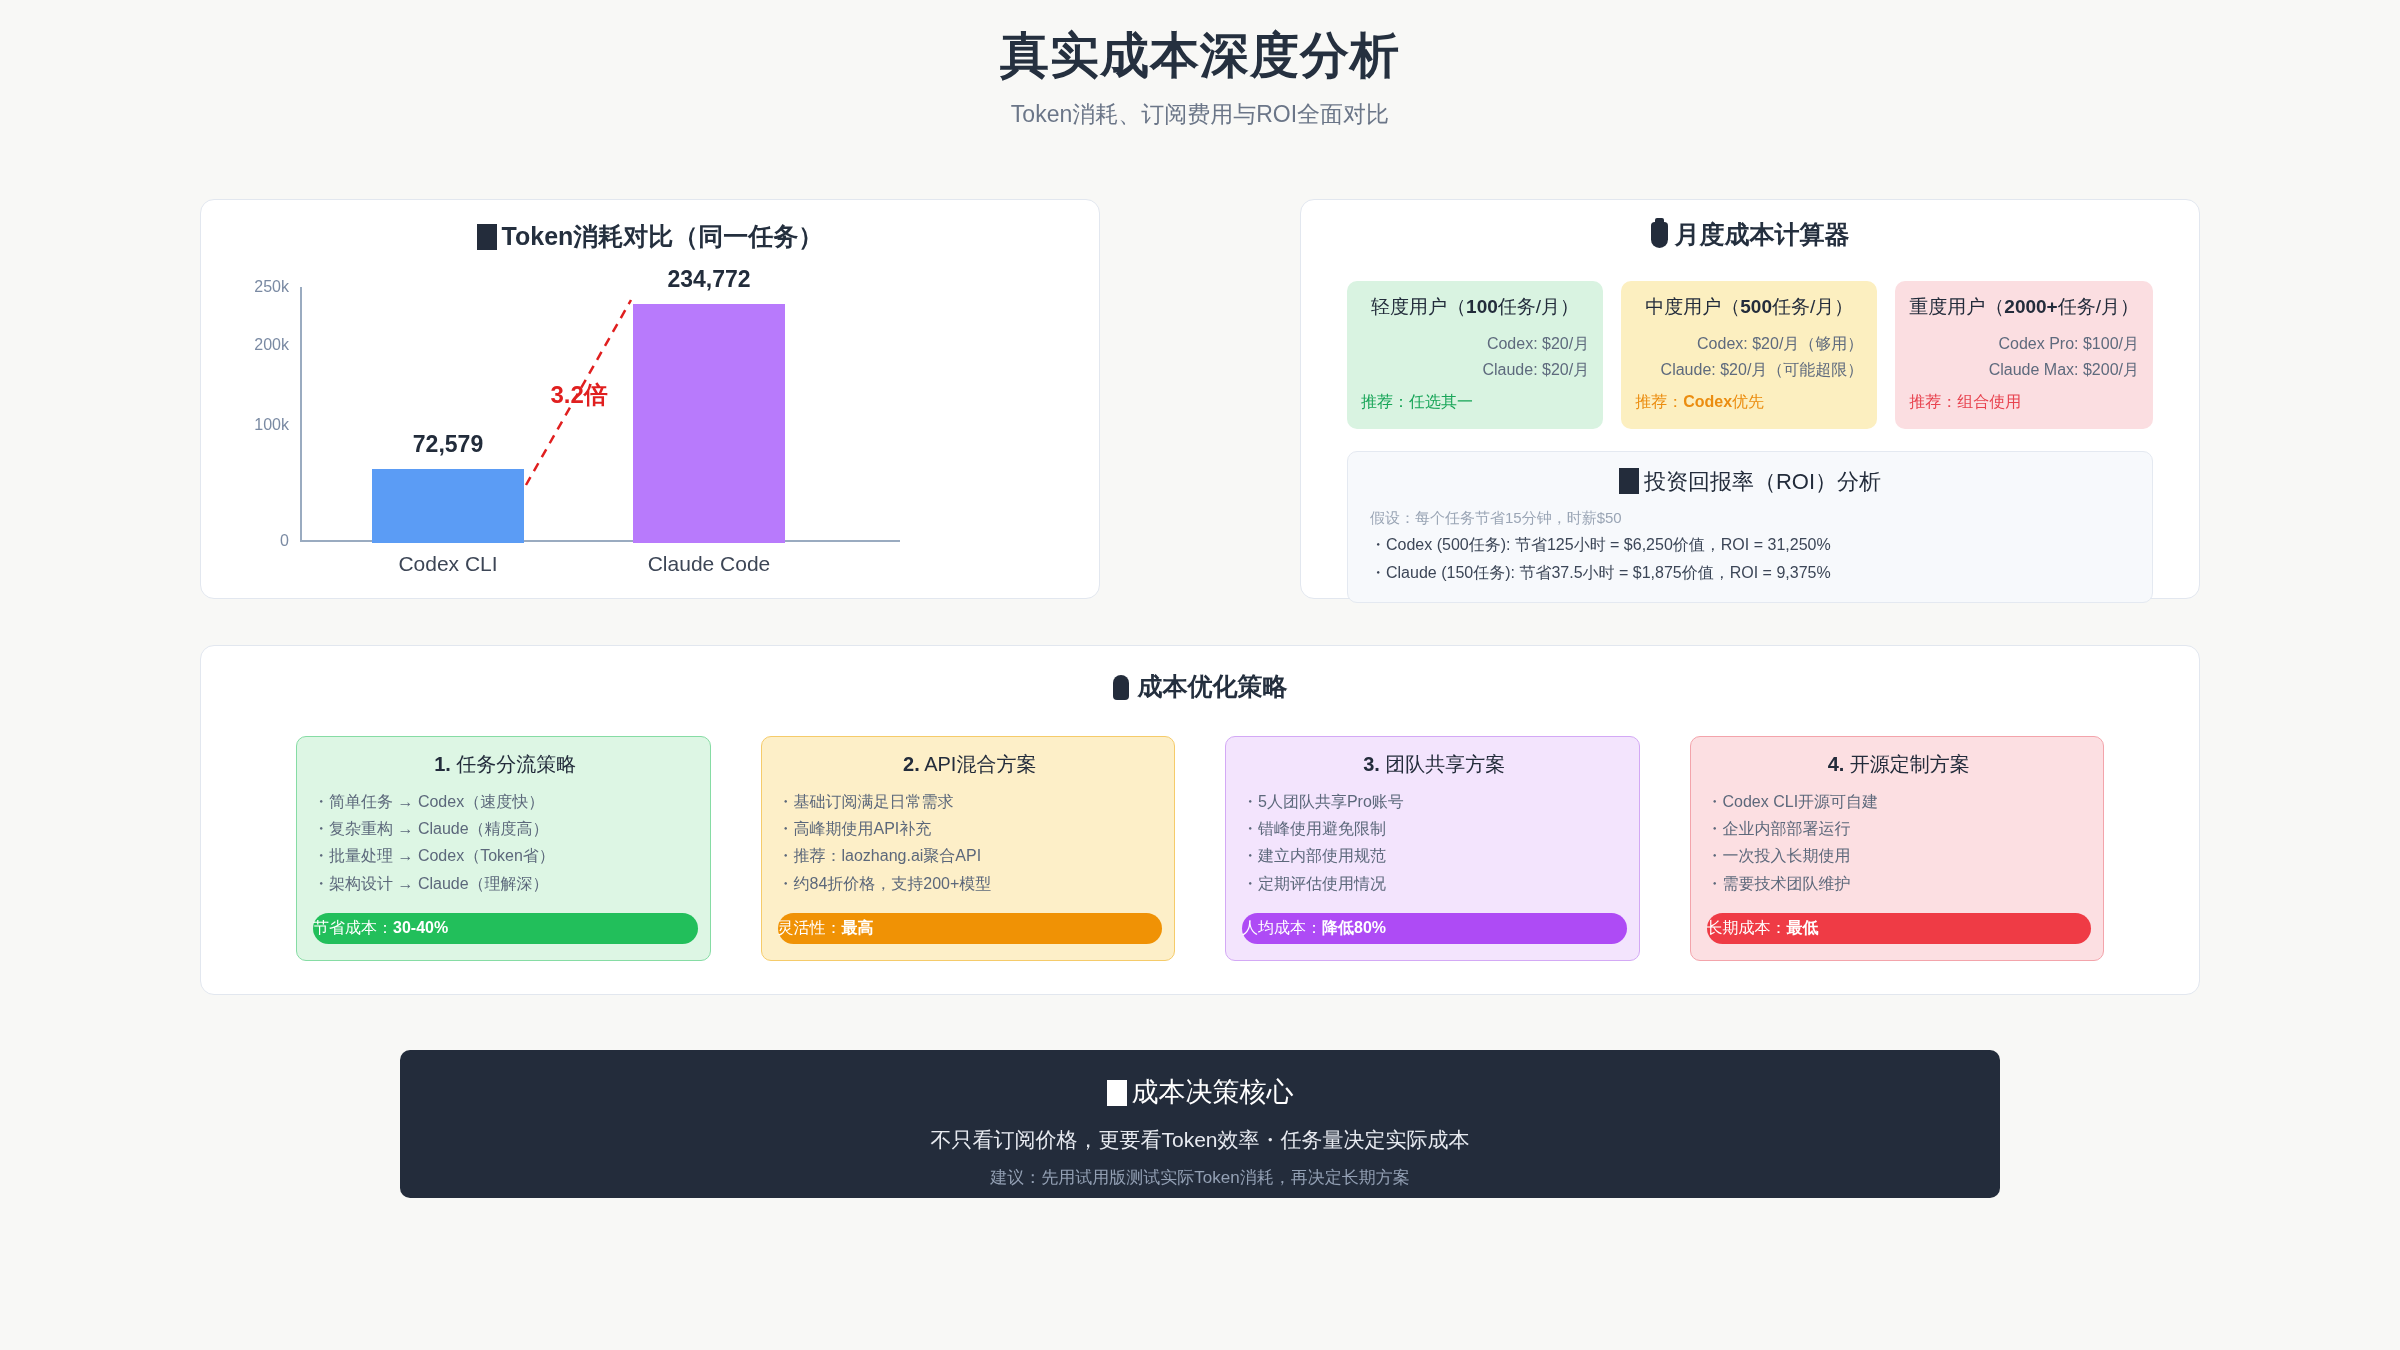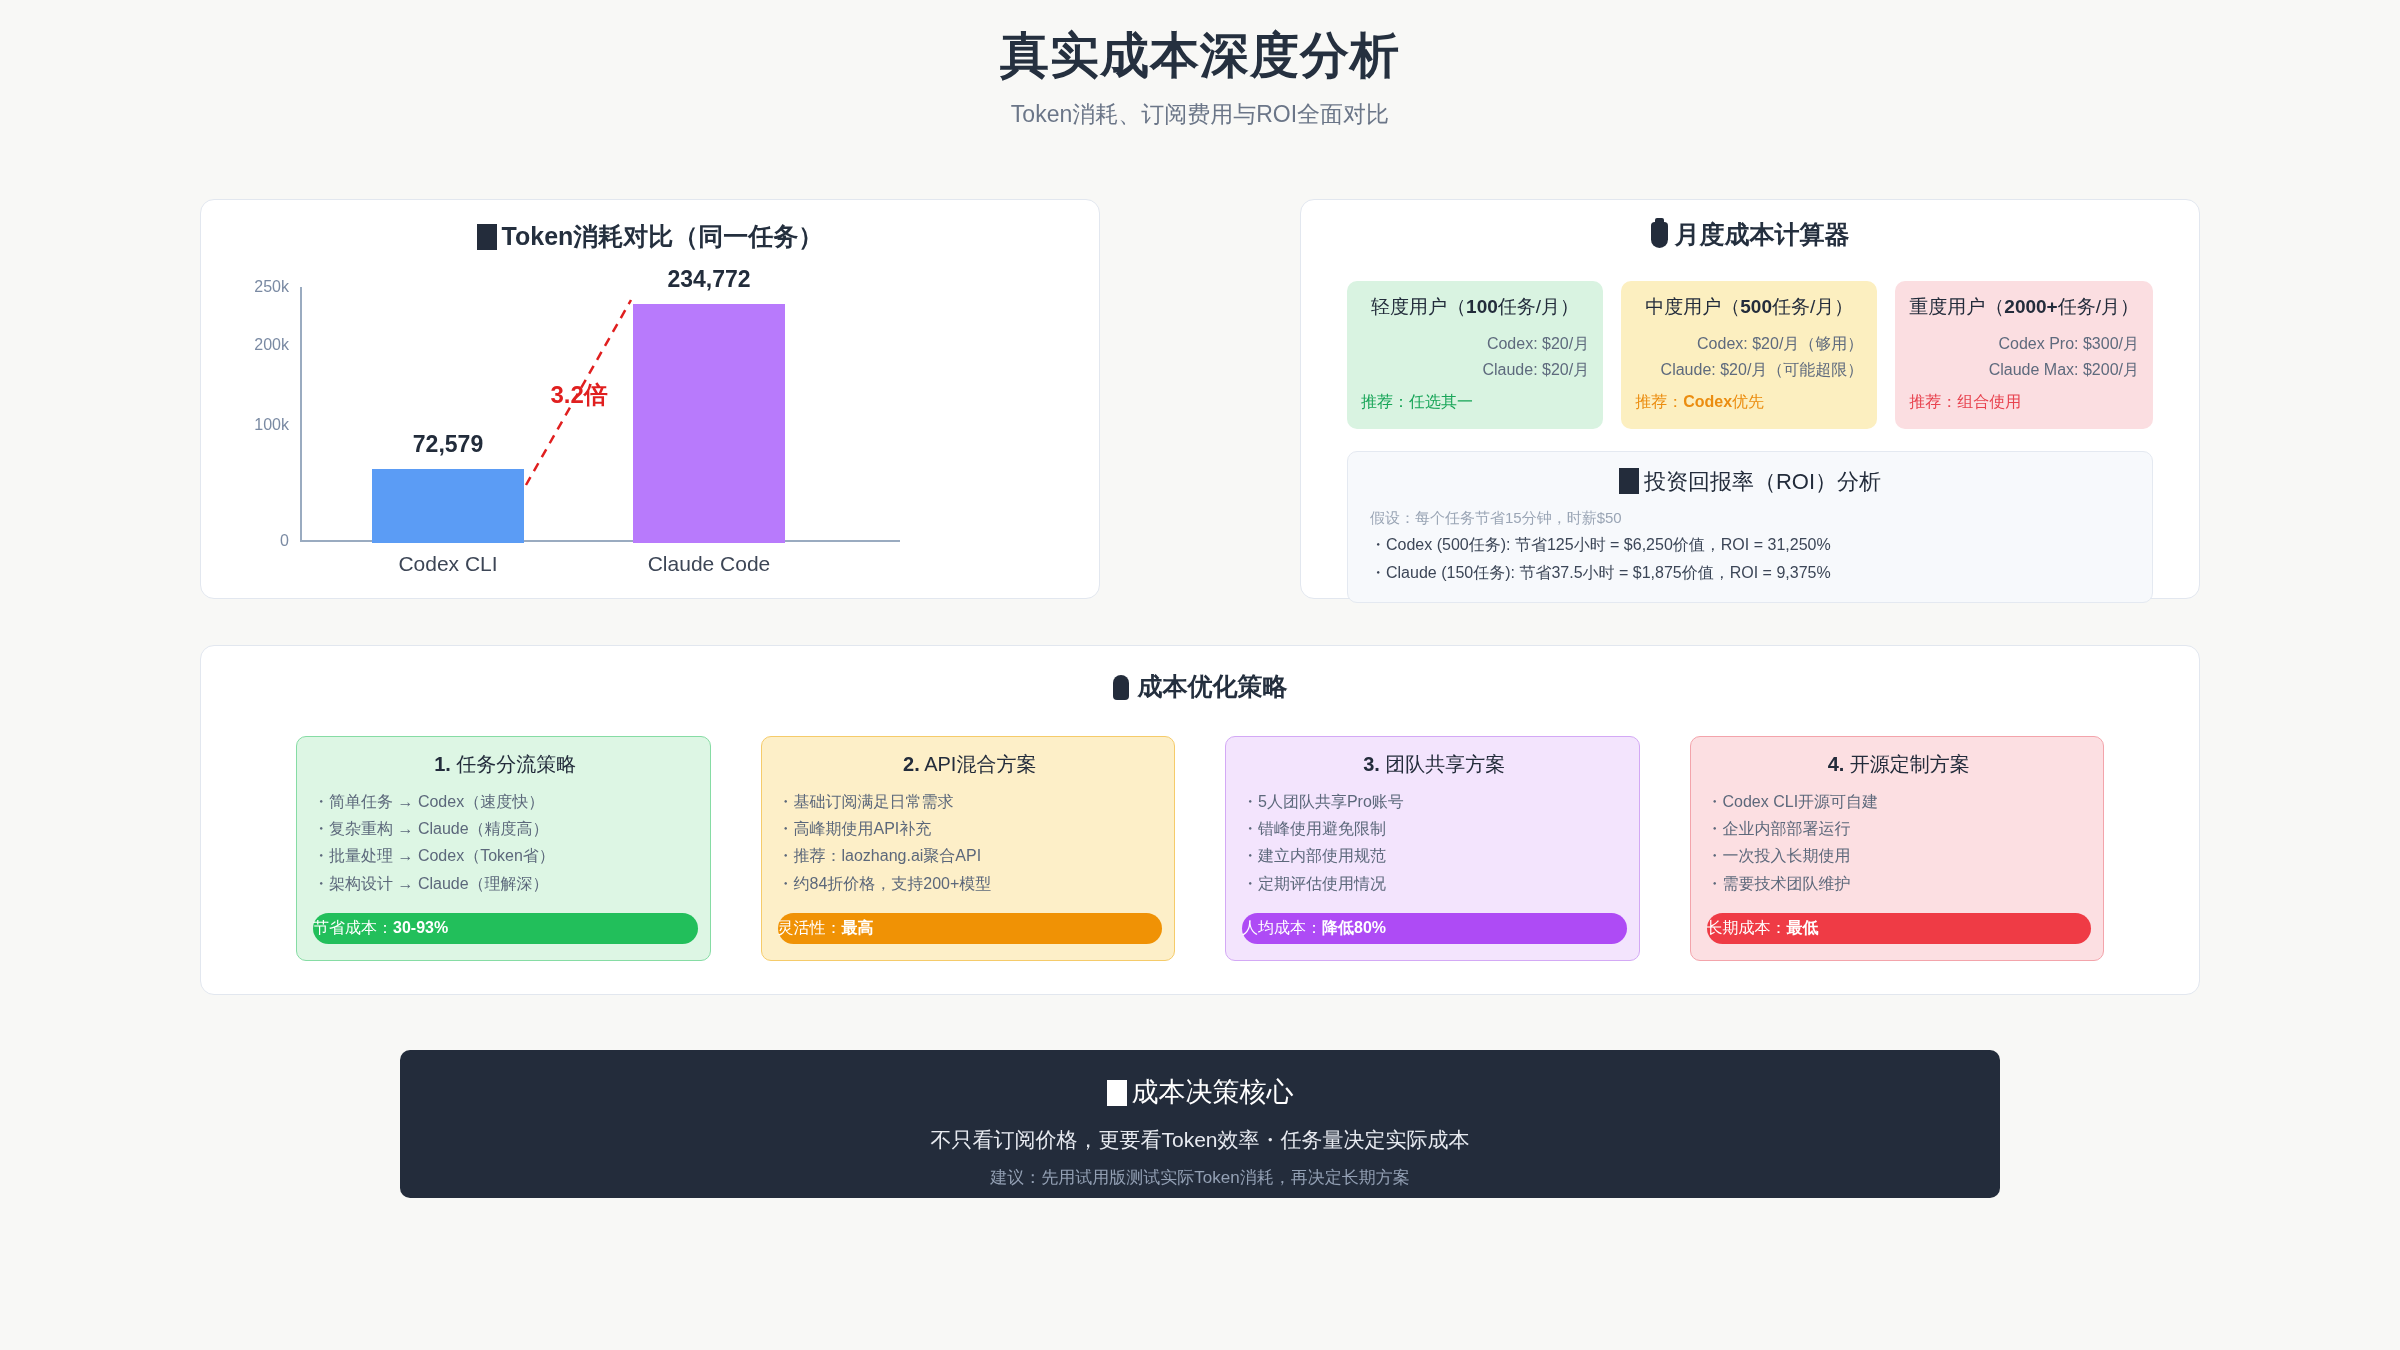--- a/index.html
+++ b/index.html
@@ -228,21 +228,21 @@
           <div class="rec">推荐：任选其一</div>
         </div>
         <div class="tier tier-mid">
           <h3>中度用户（<b>500</b>任务/月）</h3>
           <p>Codex: $20/月（够用）</p>
           <p>Claude: $20/月（可能超限）</p>
           <div class="rec">推荐：<b>Codex</b>优先</div>
         </div>
         <div class="tier tier-heavy">
           <h3>重度用户（<b>2000+</b>任务/月）</h3>
-          <p>Codex Pro: $300/月</p>
+          <p>Codex Pro: $100/月</p>
           <p>Claude Max: $200/月</p>
           <div class="rec">推荐：组合使用</div>
         </div>
       </div>
     <div class="roi">
       <div class="roi-title">
         <span class="tofu"></span><span>投资回报率（</span><b>ROI</b><span>）分析</span>
       </div>
       <div class="assume">假设：每个任务节省15分钟，时薪$50</div>
       <div class="line">・Codex (500任务): 节省125小时 = $6,250价值，ROI = 31,250%</div>
@@ -256,21 +256,21 @@
     </div>
     <div class="cards" id="cards">
         <div class="card card-1">
           <h4><b>1.</b> 任务分流策略</h4>
           <ul>
             <li>・简单任务 → Codex（速度快）</li>
             <li>・复杂重构 → Claude（精度高）</li>
             <li>・批量处理 → Codex（Token省）</li>
             <li>・架构设计 → Claude（理解深）</li>
           </ul>
-          <div class="pill">节省成本：<b>30-93%</b></div>
+          <div class="pill">节省成本：<b>30-40%</b></div>
         </div>
         <div class="card card-2">
           <h4><b>2.</b> API混合方案</h4>
           <ul>
             <li>・基础订阅满足日常需求</li>
             <li>・高峰期使用API补充</li>
             <li>・推荐：laozhang.ai聚合API</li>
             <li>・约84折价格，支持200+模型</li>
           </ul>
           <div class="pill">灵活性：<b>最高</b></div>

